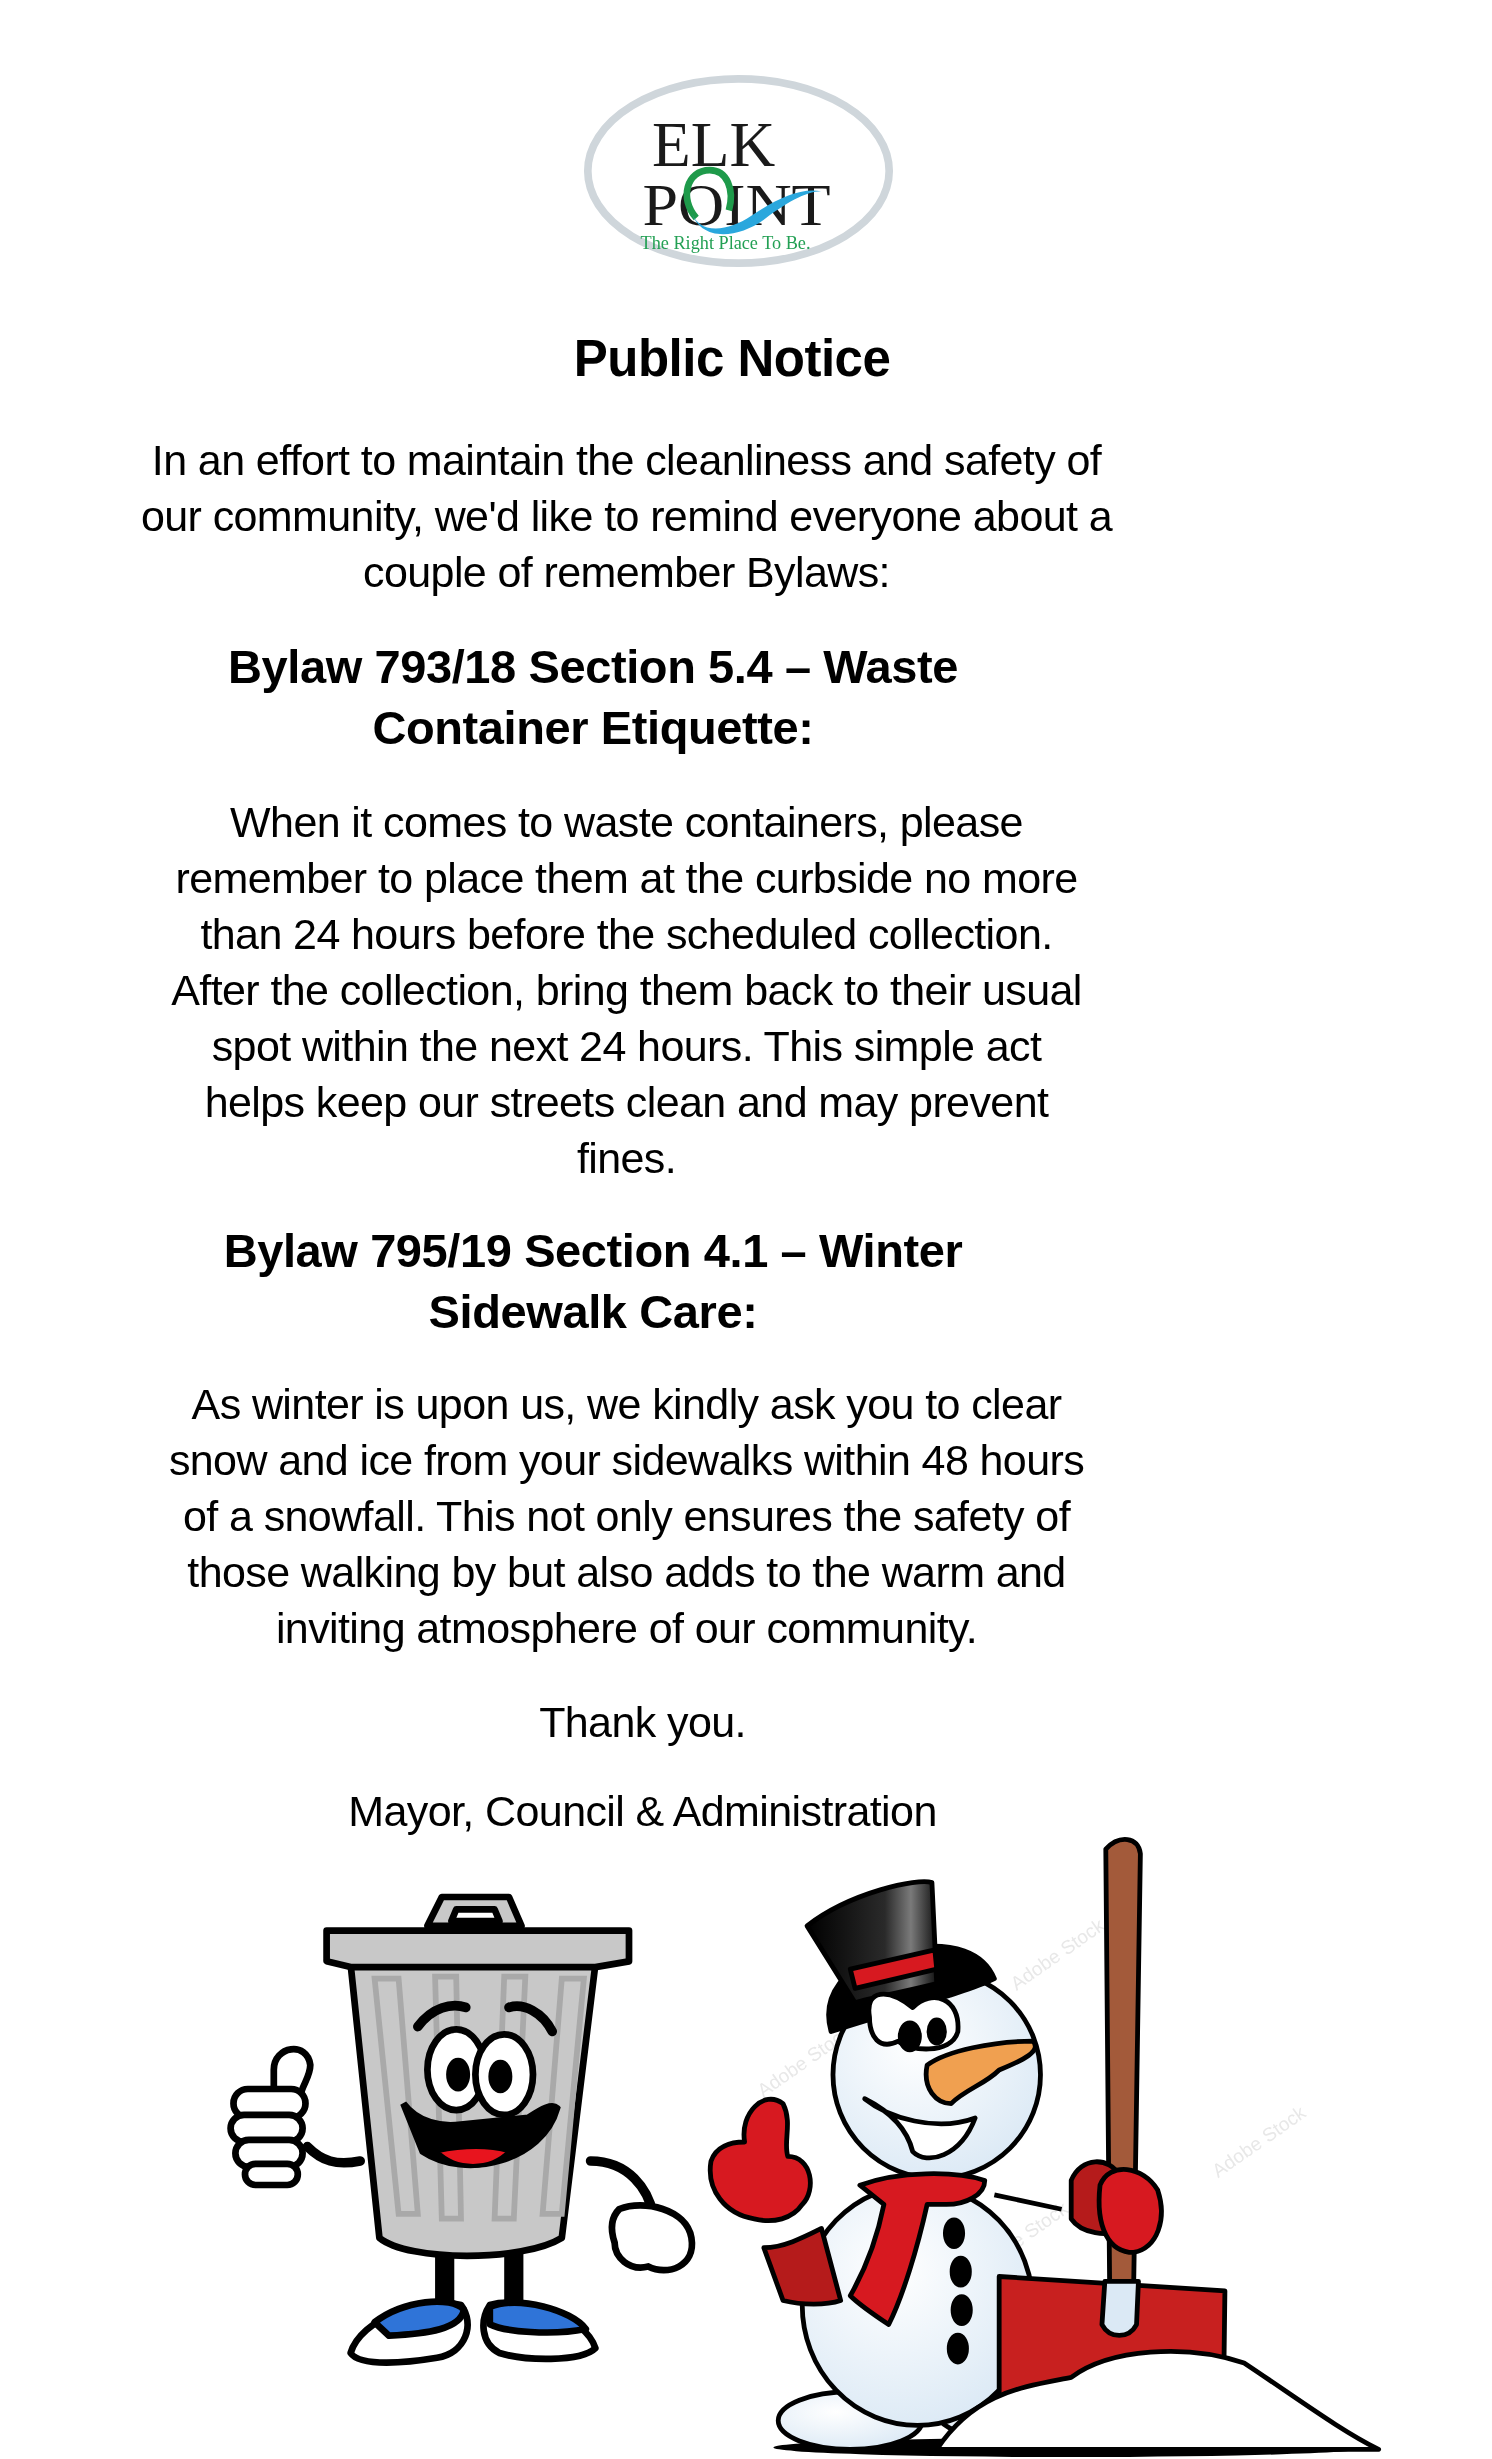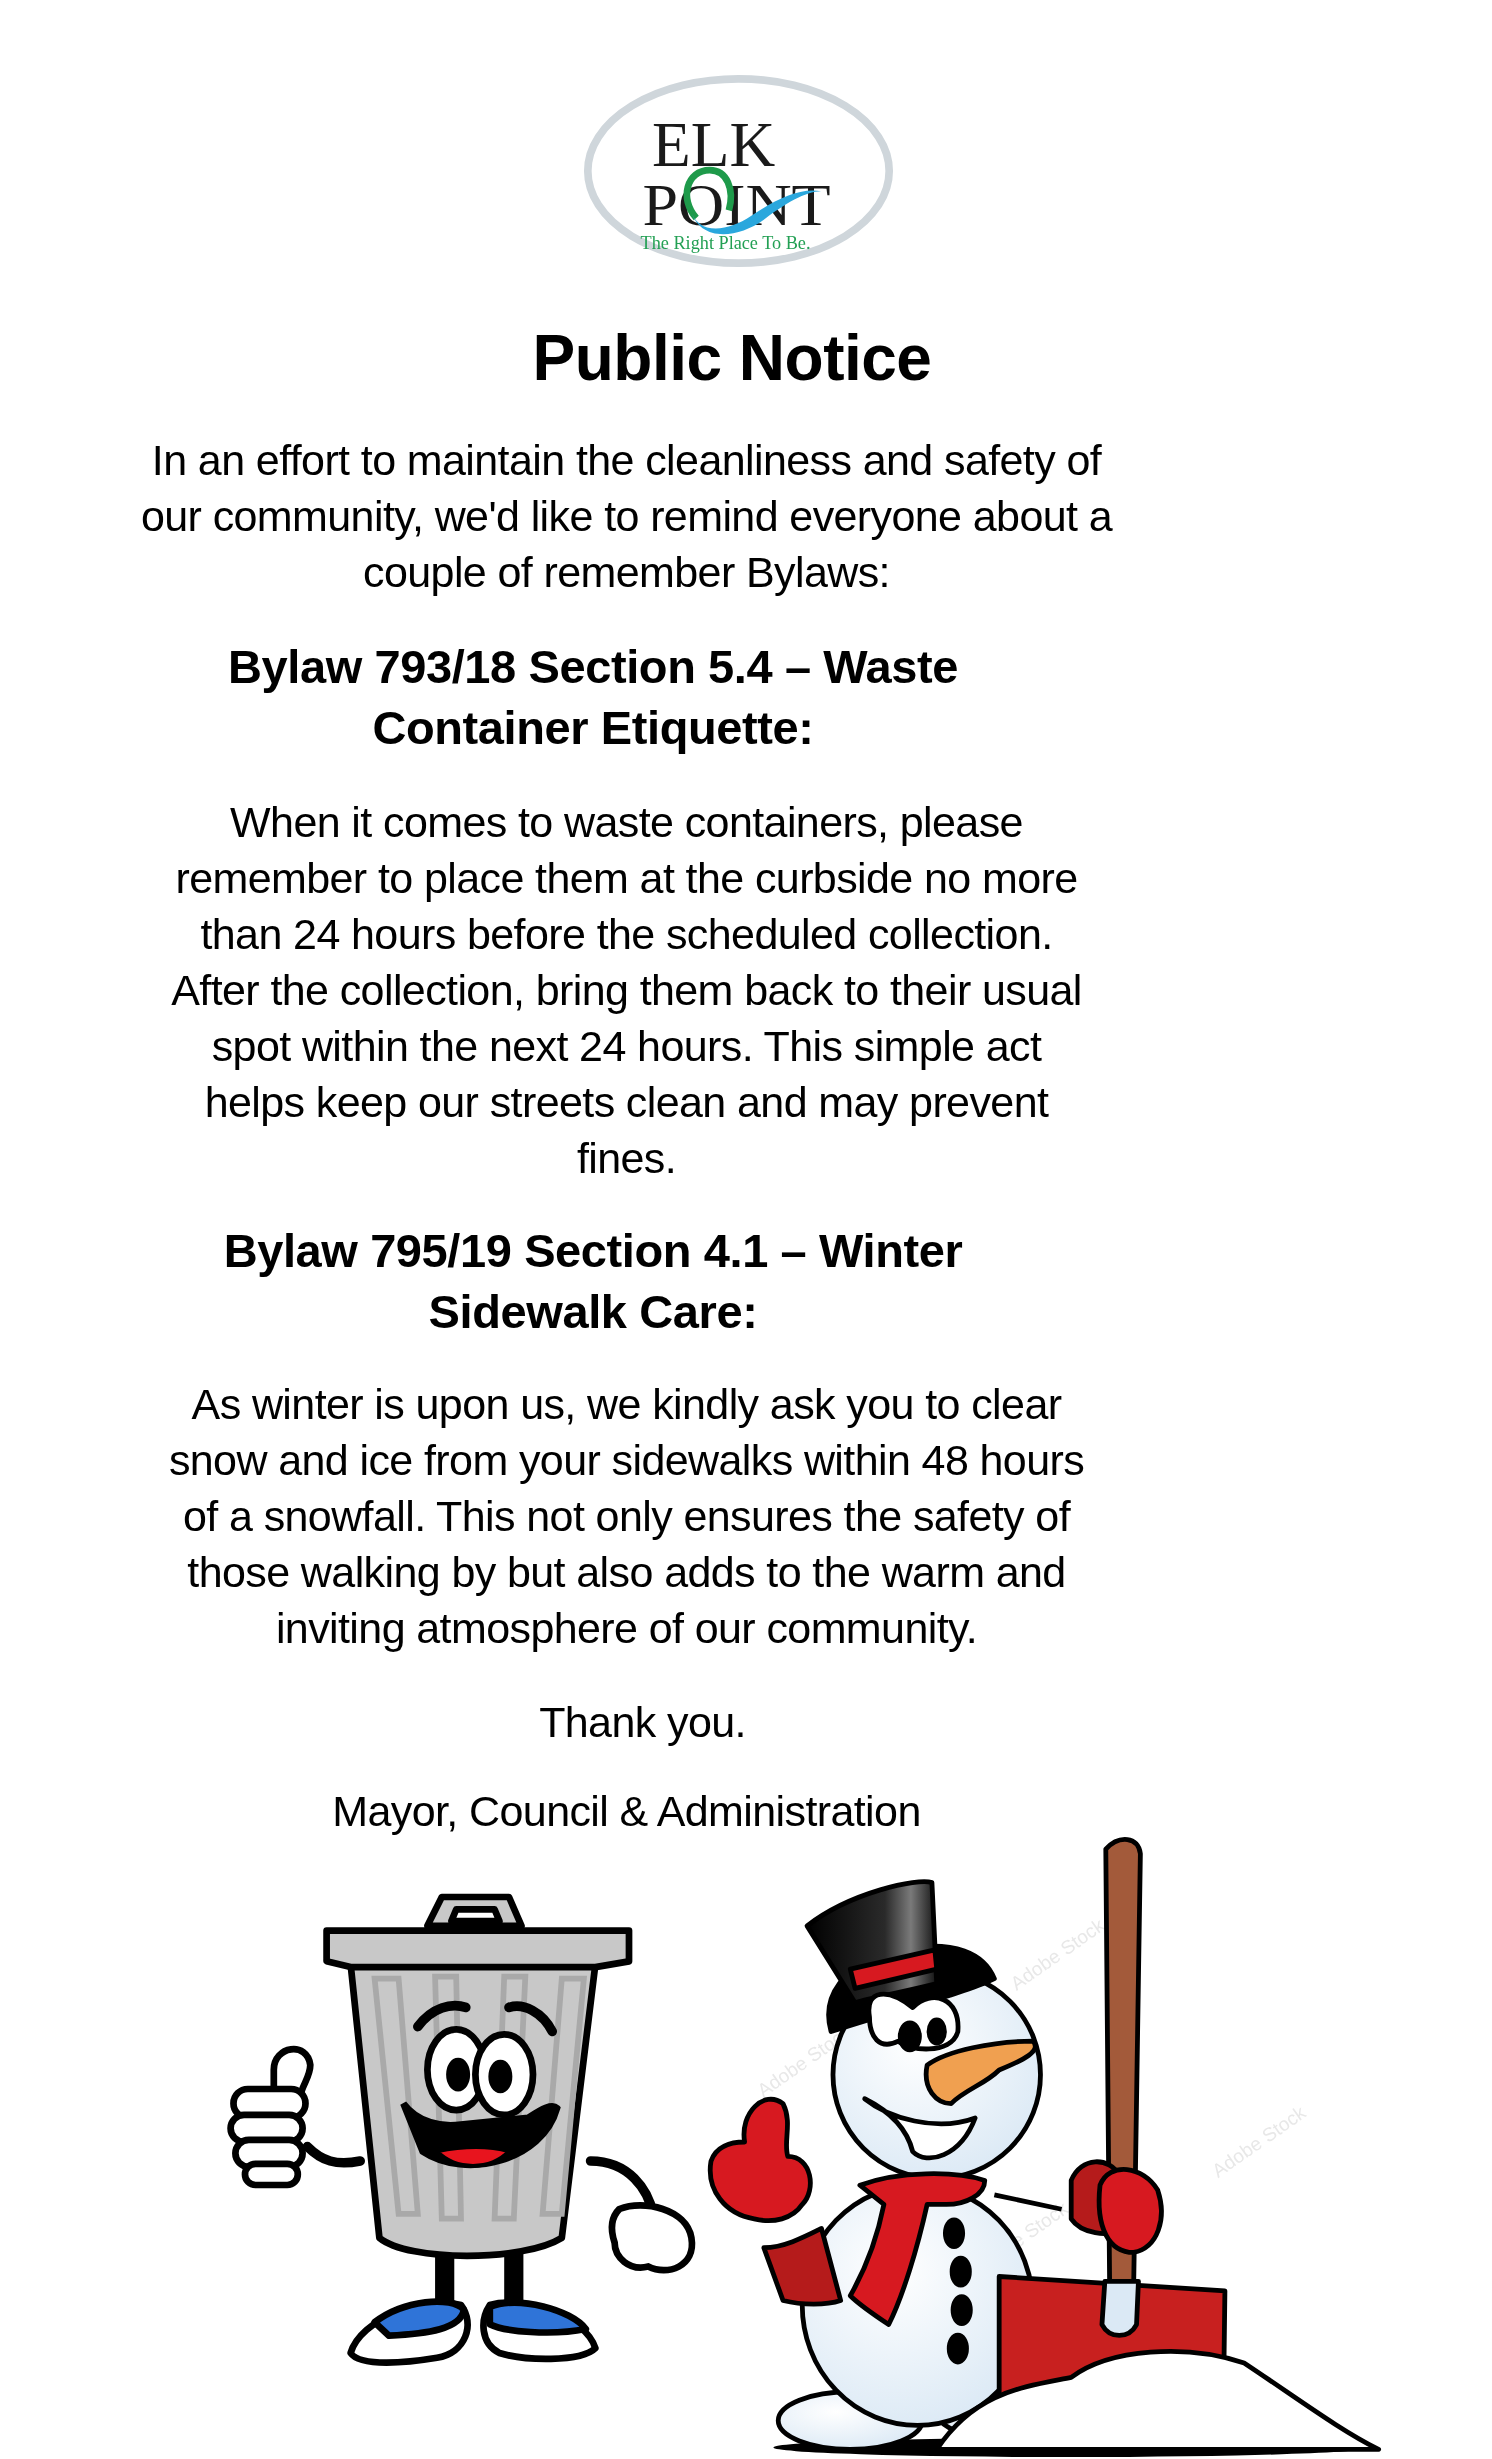--- a/index.html
+++ b/index.html
@@ -1,33 +1,33 @@
 <!DOCTYPE html>
 <html><head>
 <meta charset="utf-8">
 <style>
   html, body { margin: 0; padding: 0; background: #ffffff; }
   body { width: 1493px; height: 2459px; position: relative; overflow: hidden;
          font-family: "Liberation Sans", "DejaVu Sans", sans-serif; color: #000; }
   .logo { position: absolute; left: 583px; top: 74px; width: 311px; height: 194px; }
   .title { position: absolute; left: 0; width: 1464px; top: 325px; text-align: center;
-           font-weight: bold; font-size: 64px; line-height: 67px; letter-spacing: -0.5px; }
+           font-weight: bold; font-size: 51px; line-height: 67px; letter-spacing: -0.5px; }
   .para { position: absolute; left: 0; width: 1253px; text-align: center;
           font-size: 43px; line-height: 56px; letter-spacing: -0.6px; }
   .para .ln { display: block; white-space: nowrap; }
   .heading { position: absolute; left: 0; width: 1186px; text-align: center;
              font-weight: bold; font-size: 47px; line-height: 61px; letter-spacing: -0.4px; }
   .heading .ln { display: block; white-space: nowrap; }
   #intro { top: 432px; }
   #h1 { top: 636px; }
   #p1 { top: 794px; }
   #h2 { top: 1220px; }
   #p2 { top: 1376px; }
   #thanks { top: 1694px; margin-left: 16px; }
-  #sign { top: 1783px; }
+  #sign { top: 1783px; margin-left: 16px; }
   .art { position: absolute; }
   #trash { left: 216px; top: 1873px; width: 490px; height: 576px; }
   #snowman { left: 706px; top: 1825px; width: 692px; height: 634px; }
 </style>
 </head>
 <body>
 
 <svg class="logo" viewBox="0 0 324 202">
   <ellipse cx="162" cy="101" rx="157" ry="96" fill="#ffffff" stroke="#cfd6db" stroke-width="8"></ellipse>
   <text x="72" y="96" font-family="Liberation Serif, DejaVu Serif, serif" font-size="66" fill="#1a1a1a">ELK</text>

